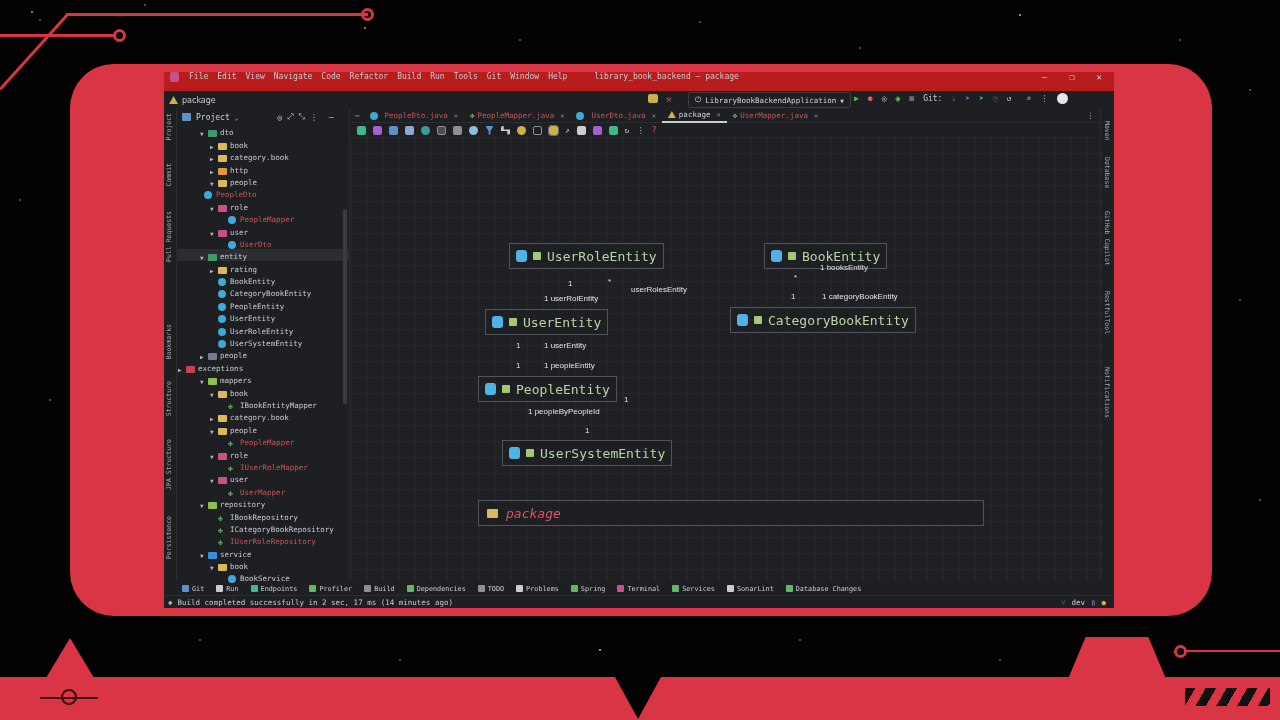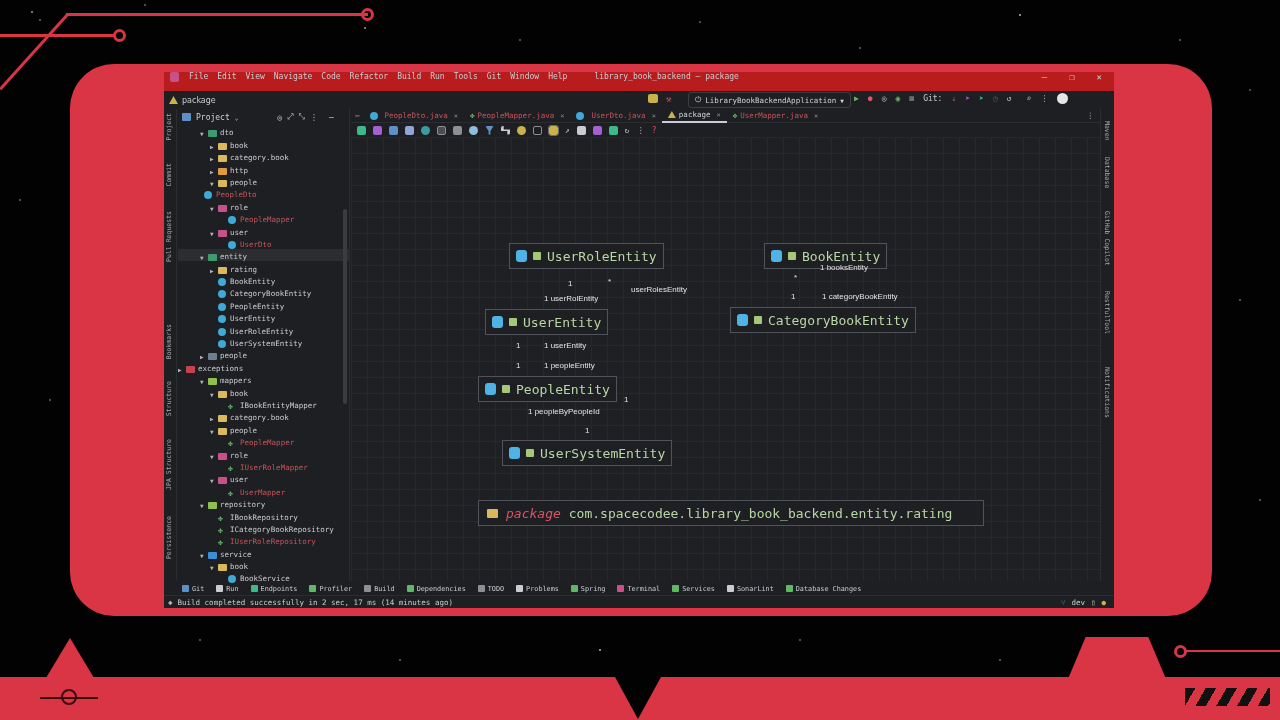--- a/index.html
+++ b/index.html
@@ -479,21 +479,20 @@
         <span class="edge-label" style="left:177px;top:270px;">1 peopleByPeopleId</span>
         <span class="edge-label" style="left:234px;top:289px;">1</span>
         <span class="edge-label" style="left:443px;top:136px;">*</span>
         <span class="edge-label" style="left:469px;top:126px;">1  booksEntity</span>
         <span class="edge-label" style="left:440px;top:155px;">1</span>
         <span class="edge-label" style="left:471px;top:155px;">1 categoryBookEntity</span>
 
         <div class="pkg-node" style="left:127px;top:363px;width:506px;">
           <span class="fold"></span>
           <span class="kw">package</span>
-          <span class="name">com.spacecodee.library_book_backend.entity.rating</span>
         </div>
       </div>
     </div>
 
     <div class="right-strip">
       <span class="rlabel" style="top:12px;">Maven</span>
       <span class="rlabel" style="top:48px;">Database</span>
       <span class="rlabel" style="top:102px;">GitHub Copilot</span>
       <span class="rlabel" style="top:182px;">RestfulTool</span>
       <span class="rlabel" style="top:258px;">Notifications</span>

